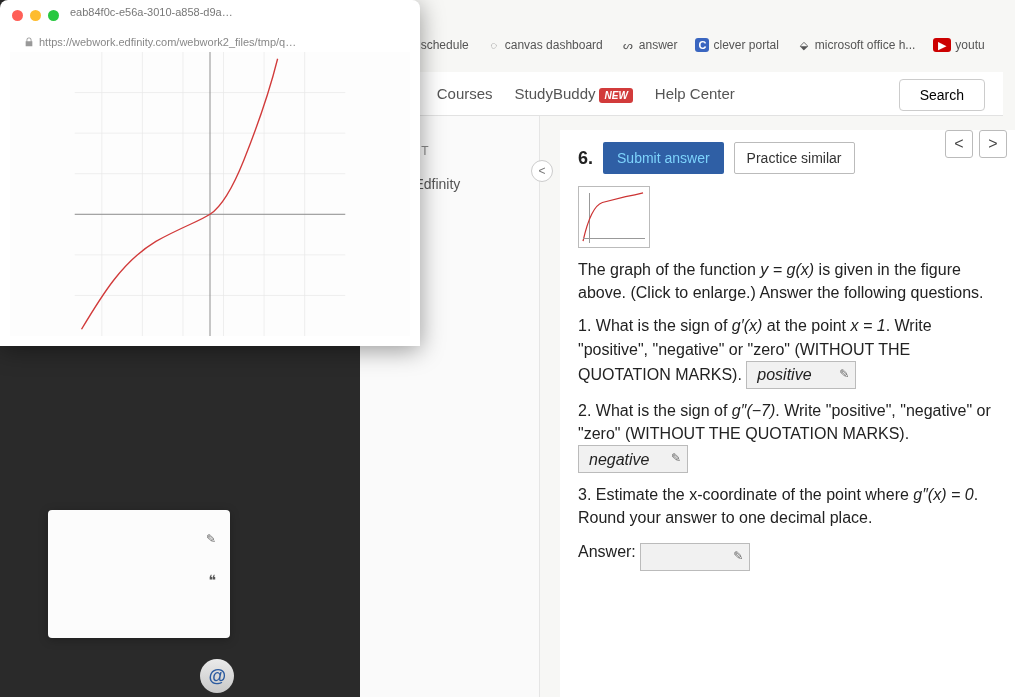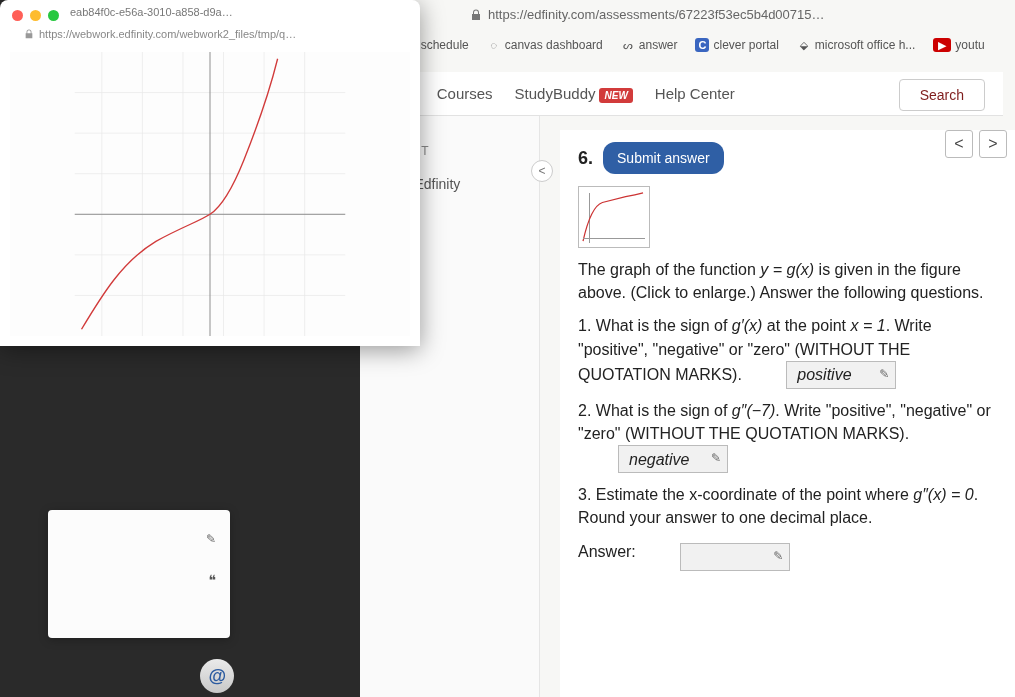--- a/index.html
+++ b/index.html
@@ -11,76 +11,70 @@
 .rear-url .lock { width:12px; height:12px; }
 .bookmarks { position:absolute; left:20px; top:38px; display:flex; gap:18px; font-size:12px; color:#555; align-items:center;}
 .bookmarks .bm { display:flex; align-items:center; gap:4px; }
 .bookmarks .ico { width:14px; height:14px; display:inline-flex; align-items:center; justify-content:center; font-size:11px; border-radius:3px;}
 .bookmarks .chip-c { background:#3a66c0; color:#fff; font-weight:bold; }
 .bookmarks .chip-yt { background:#cc0000; color:#fff; border-radius:3px; width:18px; }
 
 .inity-bar { position:absolute; left:0; top:72px; right:12px; height:44px; background:#fff; border-bottom:1px solid #e2e2e2; display:flex; align-items:center; padding-left:12px; gap:22px; font-size:15px; color:#555;}
 .inity-logo { font-size:22px; color:#3a66c0; font-weight:600; letter-spacing:-0.5px; }
 .new-badge { background:#d23b3b; color:#fff; font-size:10px; padding:2px 5px; border-radius:3px; font-weight:bold; margin-left:4px;font-style:italic;}
-.search-btn { position:absolute; right:18px; top:7px; border:1px solid #ccc; padding:7px 20px; border-radius:4px; font-size:14px; color:#7f1d1d; background:#fff;}
+.search-btn { position:absolute; right:18px; top:7px; border:1px solid #ccc; padding:7px 20px; border-radius:4px; font-size:14px; color:#000000; background:#fff;}
 
 .sidebar { position:absolute; left:0; top:116px; width:180px; bottom:0; background:#fafafa; border-right:1px solid #e5e5e5; padding-top:20px;}
 .sidebar .hdr { font-size:12px; color:#888; letter-spacing:0.5px; padding:8px 14px; }
 .sidebar .row { font-size:14px; color:#555; padding:10px 14px; }
 .sidebar .gap { height:20px; }
 
 .collapse { position:absolute; left:171px; top:160px; width:22px; height:22px; border:1px solid #ccc; border-radius:50%; background:#fff; display:flex; align-items:center; justify-content:center; font-size:12px; color:#777;}
 
 .main { position:absolute; left:200px; top:130px; right:0; bottom:0; background:#fff; padding:12px 18px 0 18px; font-family:Georgia,'Times New Roman',serif; color:#222;}
 .qbar { display:flex; align-items:center; gap:10px; margin-bottom:12px;}
 .qnum { font-size:18px; font-weight:bold; }
-.submit { background:#2f5fa5; color:#ffffff; border:none; padding:8px 14px; font-size:14px; border-radius:12px;}
+.submit { background:#2f5fa5; color:#7dd3fc; border:none; padding:8px 14px; font-size:14px; border-radius:2px;}
 .practice { background:#fff; border:1px solid #bbb; padding:7px 12px; font-size:14px; border-radius:2px; color:#333;}
 .navsq { border:1px solid #bbb; width:28px; height:28px; display:flex; align-items:center; justify-content:center; font-size:16px; color:#444; border-radius:3px;}
 .navr { position:absolute; right:8px; top:0; display:flex; gap:6px;}
 
 .thumb { width:72px; height:62px; border:1px solid #bbb; position:relative; margin-bottom:10px; background:#fff;}
 .thumb::before { content:""; position:absolute; left:10px; top:6px; width:1px; height:50px; background:#999;}
 .thumb::after { content:""; position:absolute; left:4px; bottom:8px; width:62px; height:1px; background:#999;}
 .thumb svg { position:absolute; left:0; top:0; width:100%; height:100%;}
 
 .body { font-size:16px; line-height:1.45; }
 .body p { margin-bottom:10px; }
-.ans { display:inline-flex; align-items:center; border:1px solid #bbb; background:#f1f1f1; padding:3px 8px 3px 10px; font-style:italic; font-size:16px; min-width:110px; height:28px; position:relative;margin-left:40px;}
+.ans { display:inline-flex; align-items:center; border:1px solid #bbb; background:#f1f1f1; padding:3px 8px 3px 10px; font-style:italic; font-size:16px; min-width:110px; height:28px; position:relative;}
 .ans .pen { position:absolute; right:6px; font-style:normal; font-size:12px; color:#666; }
 .ital { font-style:italic; }
 
 
 .popup { position:absolute; left:0; top:0; width:420px; height:346px; background:#fff; box-shadow:0 4px 24px rgba(0,0,0,0.4); border-radius:8px 8px 0 0;}
 .traffic { position:absolute; left:12px; top:10px; display:flex; gap:7px;}
 .traffic span { width:11px; height:11px; border-radius:50%; display:block;}
 .traffic .r{background:#ff5f57}.traffic .y{background:#febc2e}.traffic .g{background:#28c840}
 .pop-tab { position:absolute; left:70px; top:6px; font-size:11px; color:#777;}
-.pop-url { position:absolute; left:24px; top:28px; font-size:11px; color:#888; display:flex; align-items:center; gap:5px;}
+.pop-url { position:absolute; left:24px; top:36px; font-size:11px; color:#888; display:flex; align-items:center; gap:5px;}
 .pop-url .lock{width:10px;height:10px;}
 .ext { position:absolute; right:14px; top:56px; width:20px; height:20px; border:1px dashed #999; border-radius:4px;}
 .graph-area { position:absolute; left:10px; top:52px; right:10px; bottom:10px; background:#fdfdfd;}
 .graph-area svg { width:100%; height:100%; }
 
 .side-thumb { position:absolute; left:48px; top:510px; width:182px; height:128px; background:#fcfcfc; box-shadow:0 2px 10px rgba(0,0,0,0.25); border-radius:4px;}
 .side-thumb .mark { position:absolute; right:14px; top:22px; font-size:12px; color:#666;}
 .side-thumb .quo { position:absolute; right:14px; top:62px; font-size:14px; color:#555;}
 
 .dock-at { position:absolute; left:200px; bottom:4px; width:34px; height:34px; border-radius:50%; background:linear-gradient(#eaeaea,#c8c8c8); display:flex; align-items:center; justify-content:center; font-size:18px; color:#2a5aa0; font-style:italic; font-weight:bold;}
 </style>
 </head>
 <body>
 
 <div class="rear">
-  <div class="rear-url">
-    <svg class="lock" viewBox="0 0 10 12">
-        <path d="M2 5V3.5a3 3 0 016 0V5h1v6H1V5h1zm1 0h4V3.5a2 2 0 00-4 0V5z" fill="#777"></path>
-      </svg>
-    <span>https://edfinity.com/assessments/67223f53ec5b4d00715…</span>
-  </div>
   <div class="bookmarks">
     <span class="bm">
         <span class="ico">👁</span>
         <span>hse schedule</span>
       </span>
     <span class="bm">
         <span class="ico">◌</span>
         <span>canvas dashboard</span>
       </span>
     <span class="bm">
@@ -115,20 +109,21 @@
     <div class="gap"></div>
     <div class="row">Items</div>
     <div class="row">Details</div>
   </div>
   <div class="collapse">&lt;</div>
 
   <div class="main">
     <div class="qbar">
       <span class="qnum">6.</span>
       <button class="submit">Submit answer</button>
+      <button class="practice">Practice similar</button>
       <div class="navr">
         <div class="navsq">&lt;</div>
         <div class="navsq">&gt;</div>
       </div>
     </div>
 
     <div class="thumb">
       <svg viewBox="0 0 72 62">
           <path d="M4 56 Q 12 20 24 16 Q 40 12 48 10 Q 58 8 66 6" stroke="#c33" fill="none" stroke-width="1.3"></path>
         </svg>

